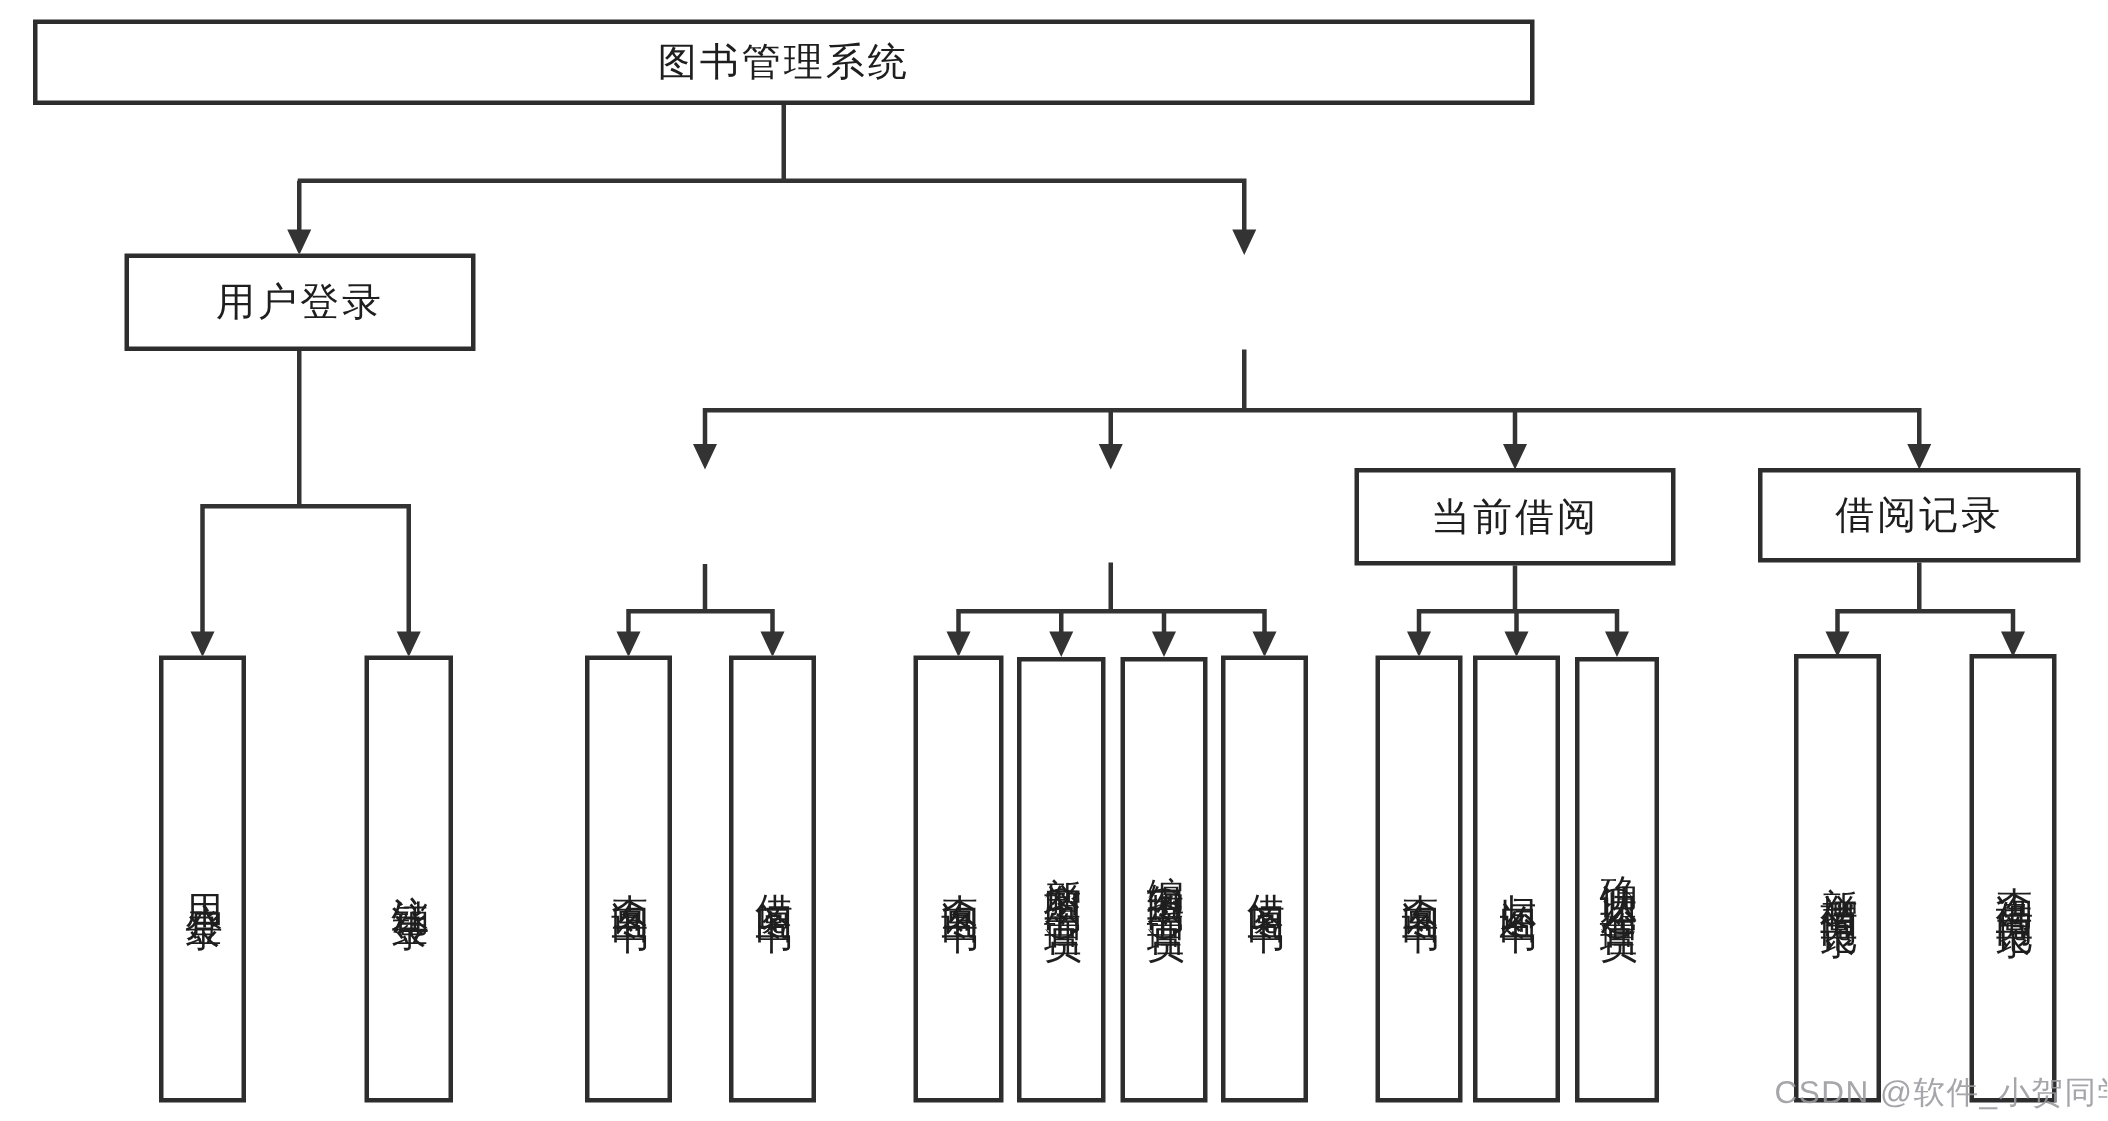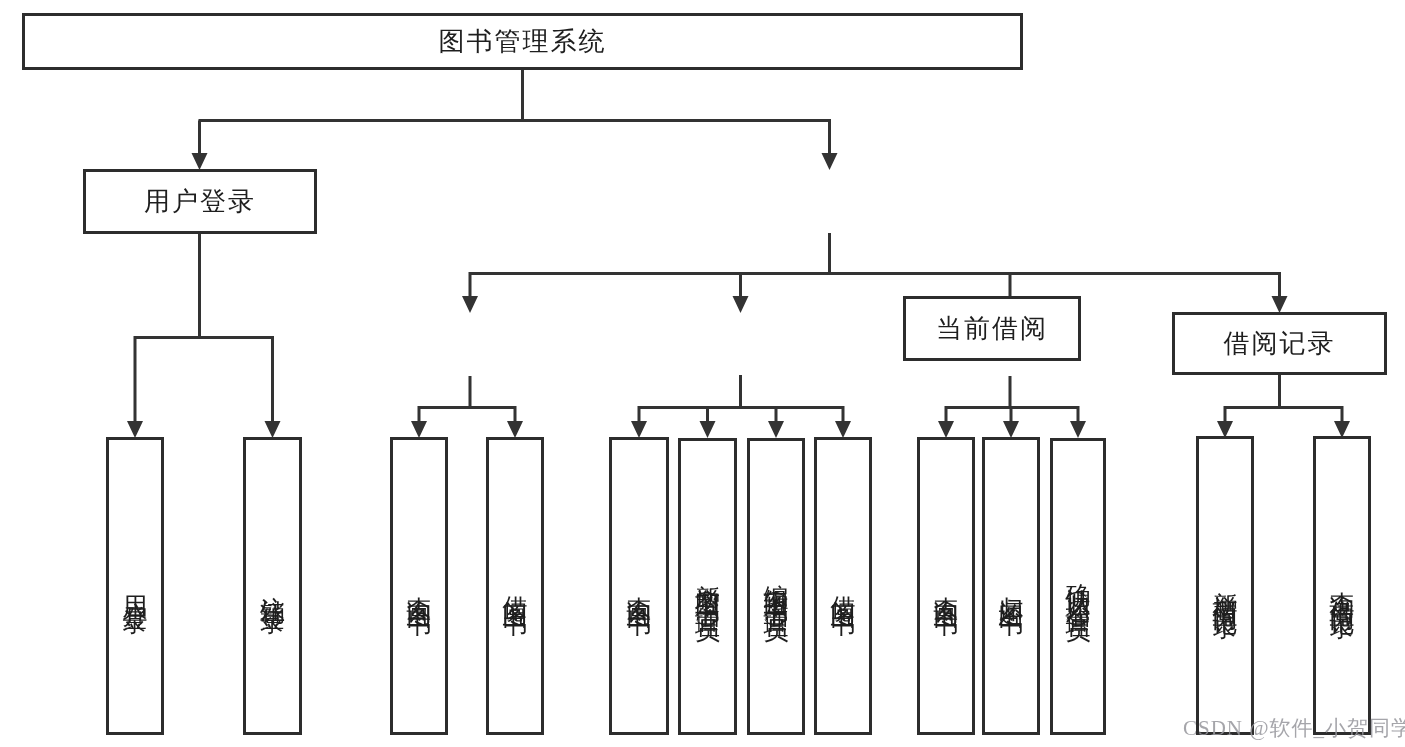--- a/index.html
+++ b/index.html
@@ -1,21 +1,21 @@
 <!DOCTYPE html>
 <html><head>
 <meta charset="utf-8">
 <style>
   html, body { margin: 0; padding: 0; background: #ffffff; }
   .stage {
     position: relative;
     width: 1405px;
     height: 747px;
     background: #ffffff;
-    font-family: Liberation Serif, serif;
+    font-family: Liberation Sans, sans-serif;
     overflow: hidden;
   }
   svg.conn {
     position: absolute;
     left: 0; top: 0;
     width: 1405px; height: 747px;
   }
   .box {
     position: absolute;
     box-sizing: border-box;
@@ -34,21 +34,21 @@
     font-size: 25px;
     letter-spacing: 5px;
     line-height: 1;
   }
   
   .p-root   { left: 22px;   top: 13px;  width: 1001px; height: 57px; }
   .p-login  { left: 83px;   top: 169px; width: 234px;  height: 65px; }
   .p-mgmt   { left: 712px;  top: 169px; width: 235px;  height: 65px; }
   .p-g0     { left: 363px;  top: 312px; width: 214px;  height: 65px; }
   .p-g1     { left: 633px;  top: 312px; width: 215px;  height: 64px; }
-  .p-g2     { left: 903px;  top: 296px; width: 178px;  height: 65px; }
+  .p-g2     { left: 903px;  top: 312px; width: 214px;  height: 65px; }
   .p-g3     { left: 1172px; top: 312px; width: 215px;  height: 63px; }
   .p-v1  { left: 106px;  top: 437px; width: 58px; height: 298px; }
   .p-v2  { left: 243px;  top: 437px; width: 59px; height: 298px; }
   .p-v3  { left: 390px;  top: 437px; width: 58px; height: 298px; }
   .p-v4  { left: 486px;  top: 437px; width: 58px; height: 298px; }
   .p-v5  { left: 609px;  top: 437px; width: 60px; height: 298px; }
   .p-v6  { left: 678px;  top: 438px; width: 59px; height: 297px; }
   .p-v7  { left: 747px;  top: 438px; width: 58px; height: 297px; }
   .p-v8  { left: 814px;  top: 437px; width: 58px; height: 298px; }
   .p-v9  { left: 917px;  top: 437px; width: 58px; height: 298px; }

